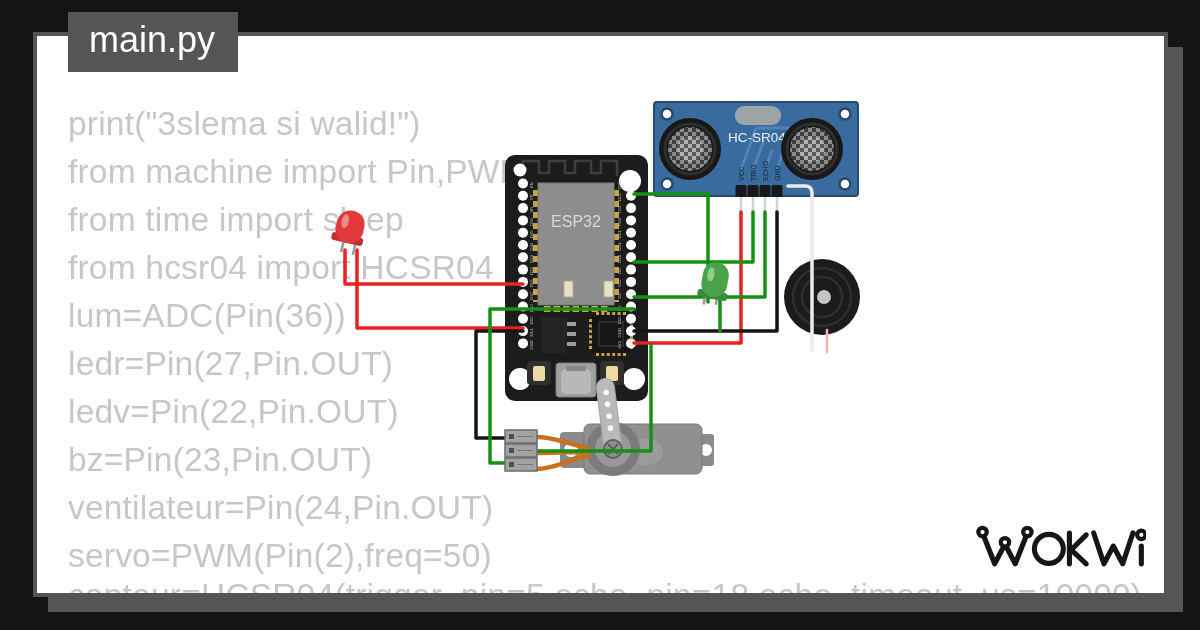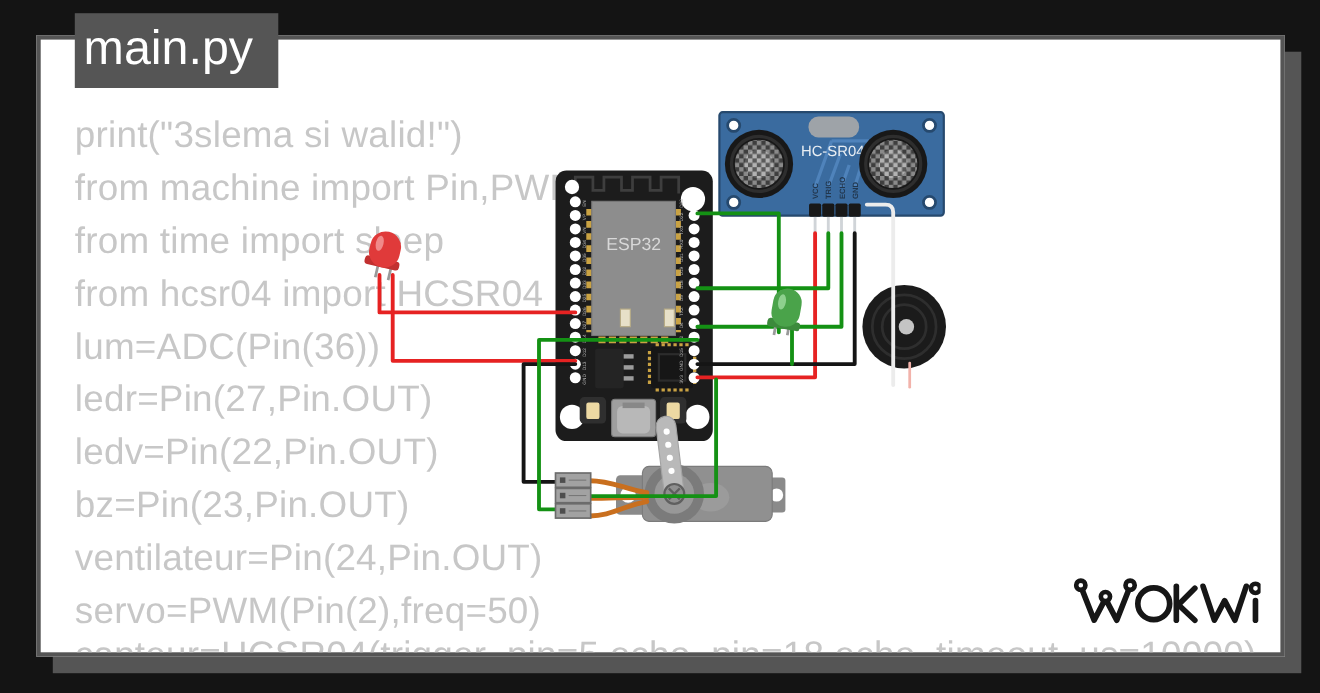--- a/index.html
+++ b/index.html
@@ -11,21 +11,21 @@
   #canvas{
     position:absolute;left:33px;top:32px;width:1127px;height:557px;
     background:var(--canvas,#ffffff);
     border:4px solid var(--panel,#555555);
     box-shadow:15px 15px 0 0 var(--panel,#555555);
     overflow:hidden;z-index:1;
   }
   #tab{
     position:absolute;left:68px;top:12px;z-index:6;
     background:var(--panel,#555555);color:var(--tab-text,#ffffff);
-    font-size:44px;line-height:1;padding:10px 23px 14px 8px;
+    font-size:36px;line-height:1;padding:10px 23px 14px 21px;
   }
   #code{
     position:absolute;left:31px;top:64px;
     font-size:33.5px;line-height:48px;letter-spacing:.2px;
     color:var(--code-text,#c7c7c7);white-space:pre;
   }
   .code-line.partial{margin-top:-8px}
   #circuit{position:absolute;left:0;top:0;z-index:3}
   #logo{position:absolute;left:976px;top:521px;z-index:4}
   svg text{font-family:"Liberation Sans",sans-serif}

